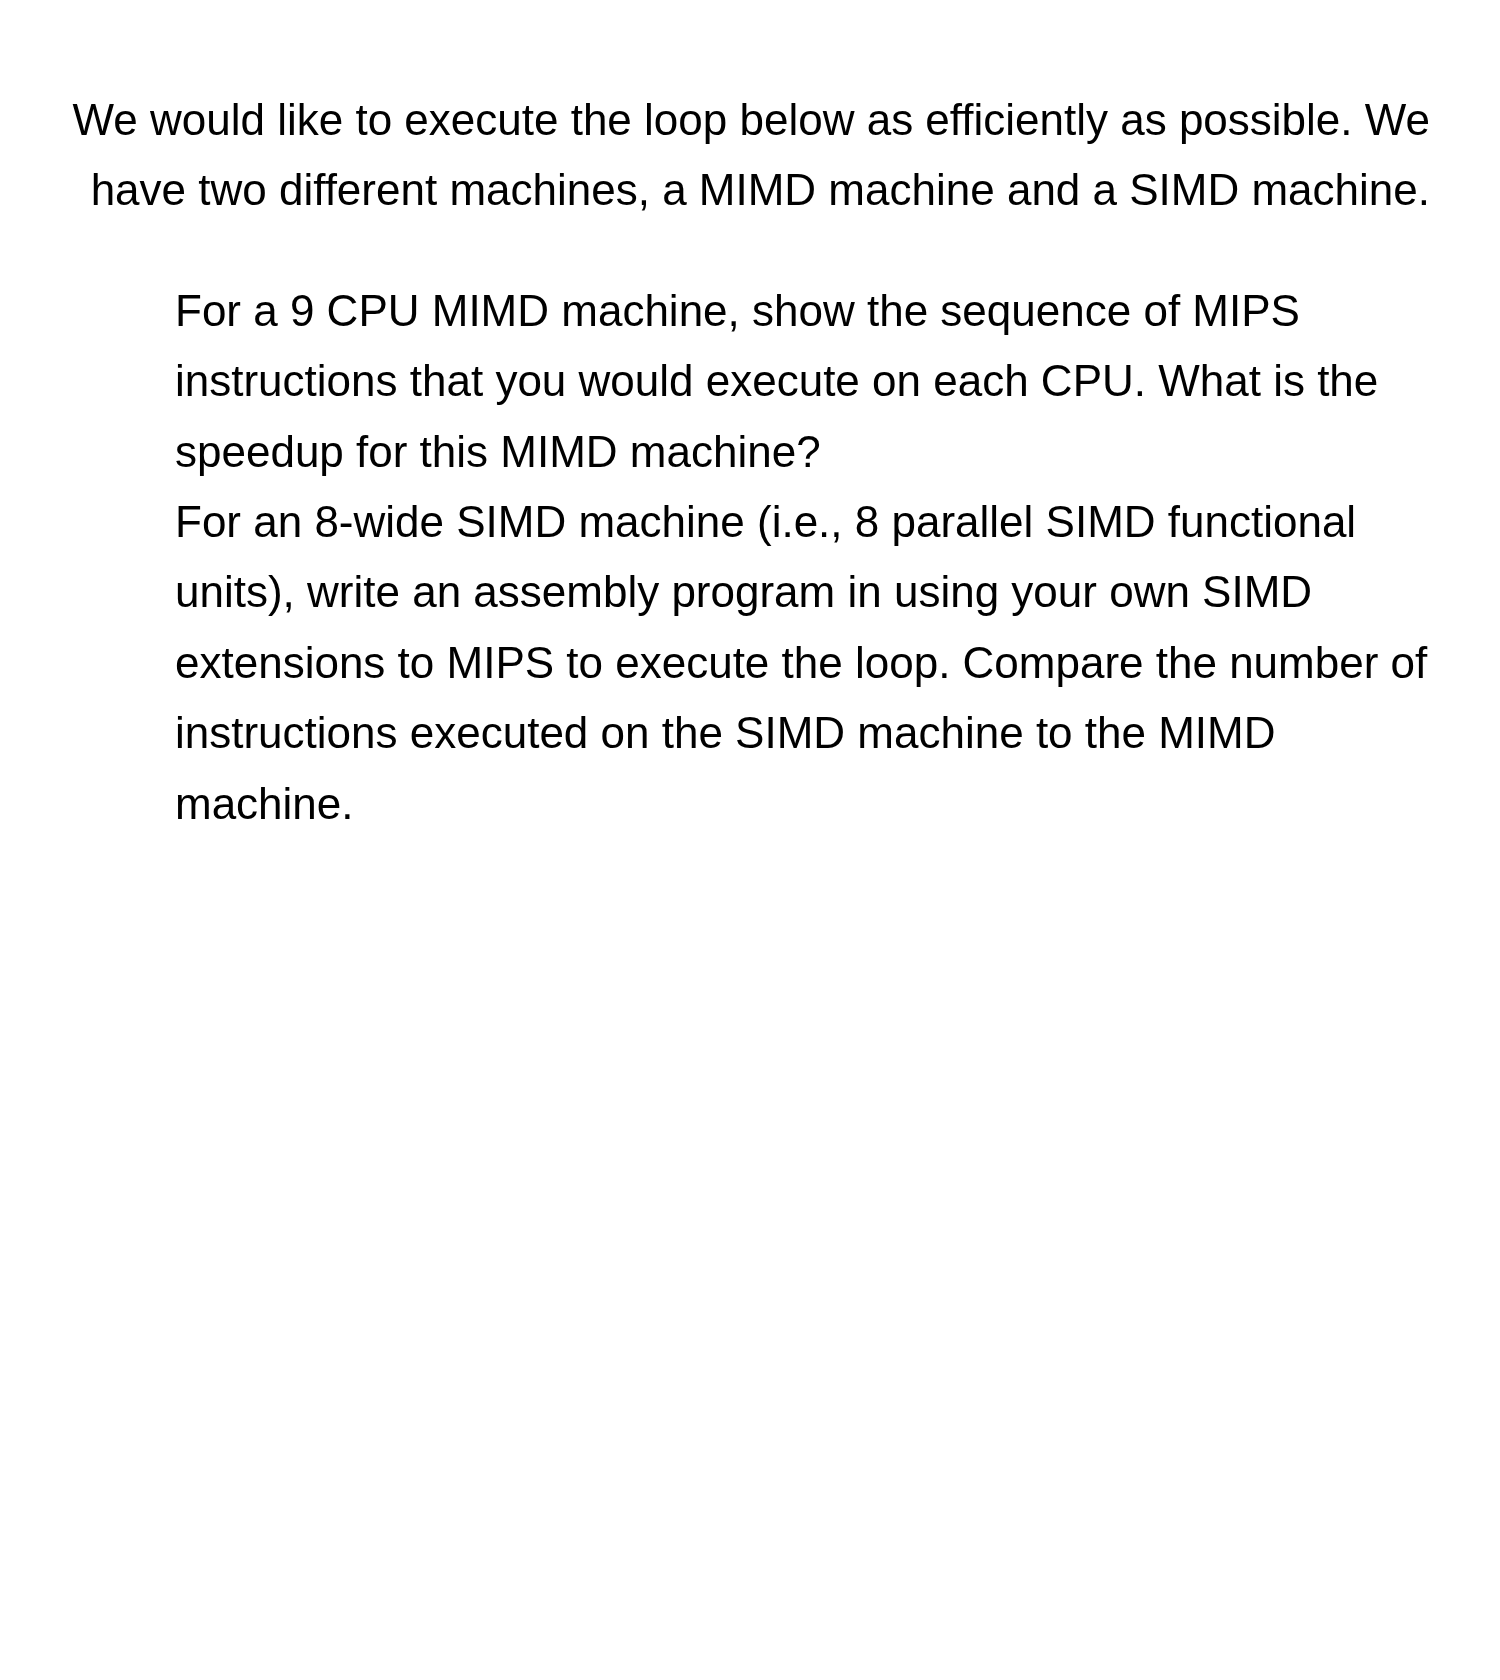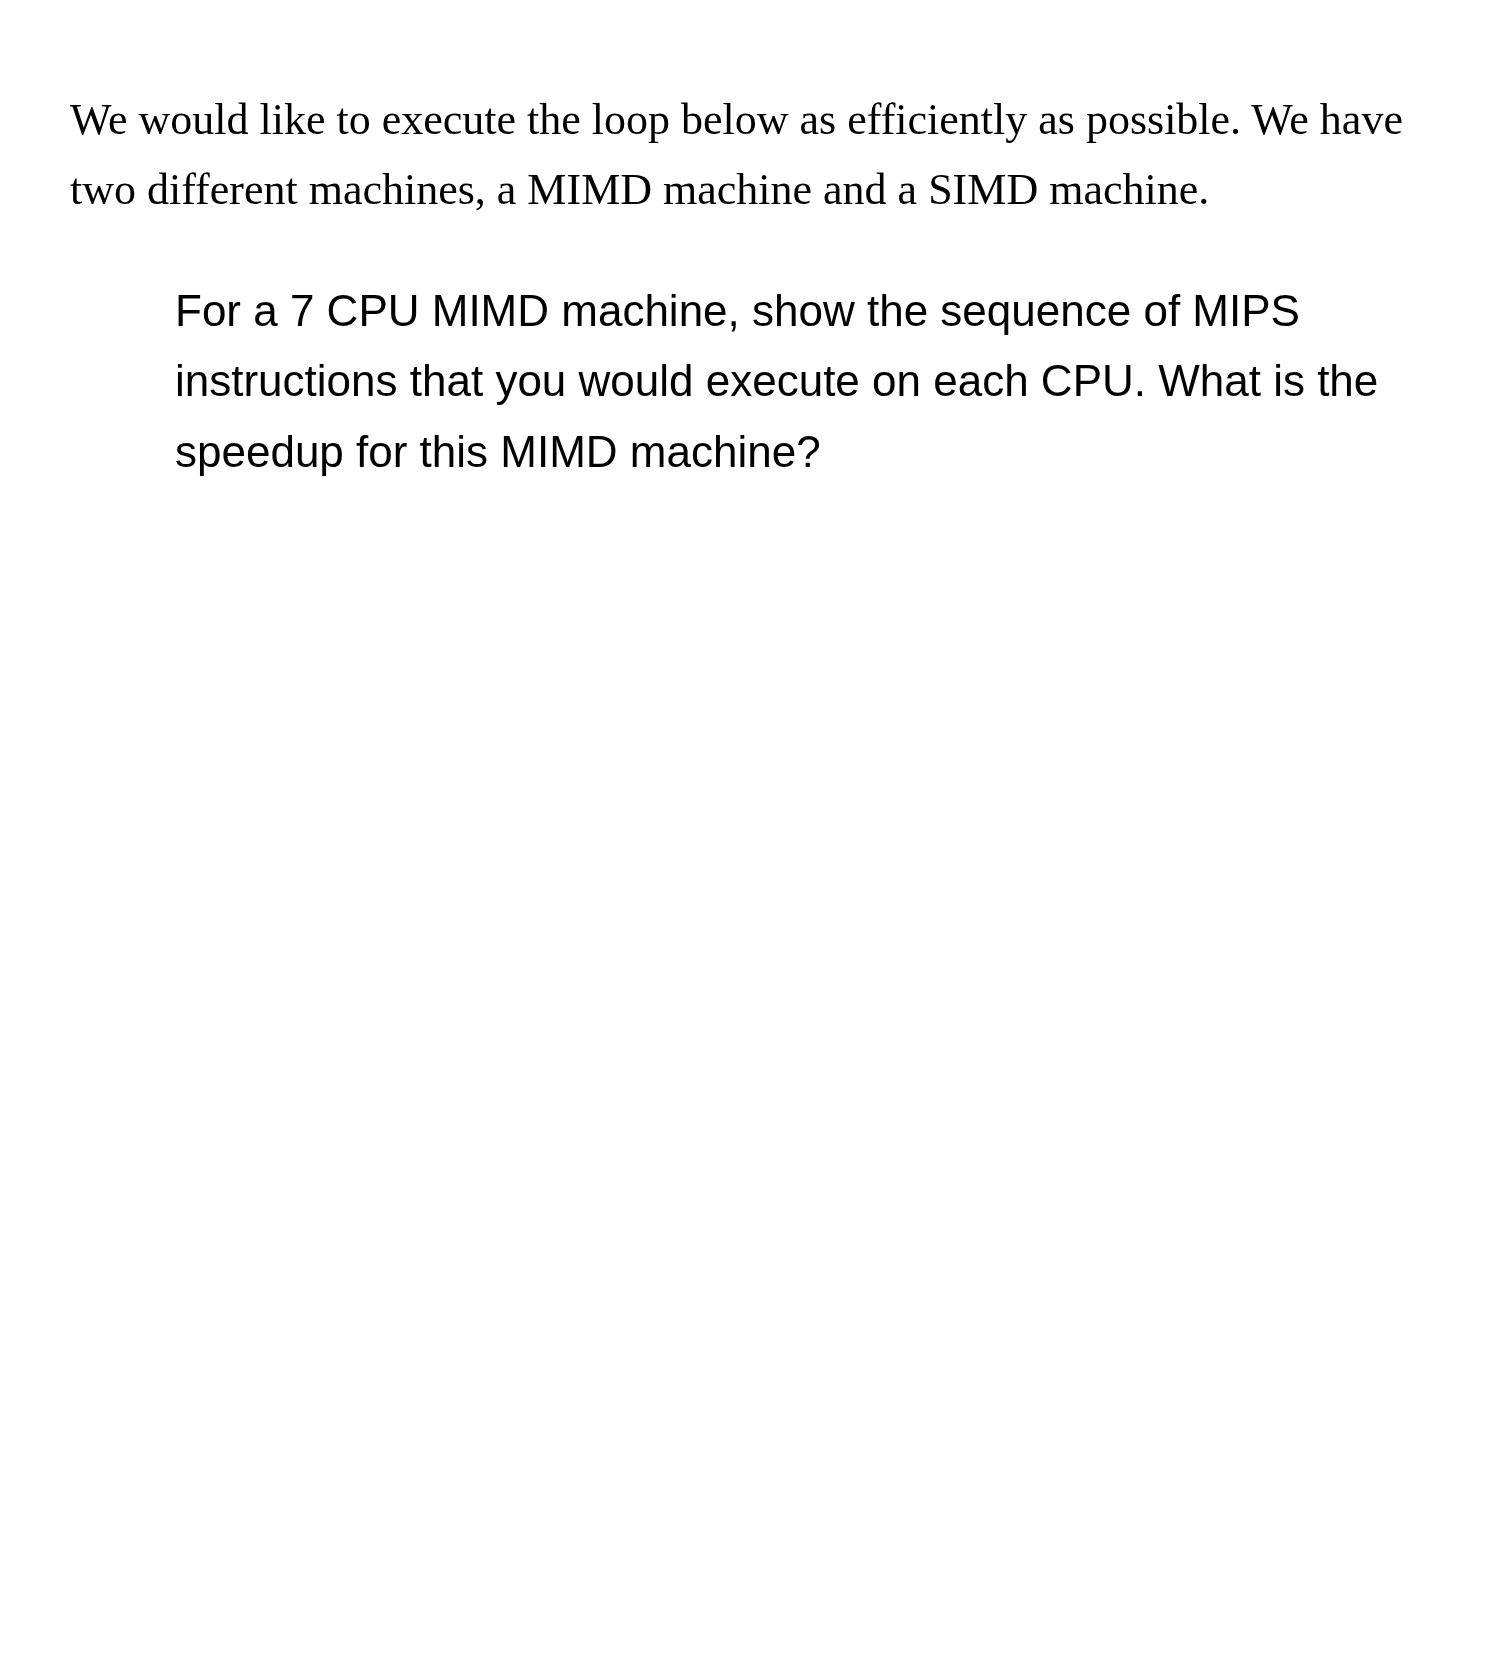--- a/index.html
+++ b/index.html
@@ -16,22 +16,23 @@
       padding: 85px 70px 70px 70px;
       color: #000000;
     }
     
     .content {
       font-size: 44px;
       line-height: 1.6;
     }
     
     .intro-text {
-      font-family: Liberation Serif, serif;
+      font-family: Liberation Sans, sans-serif;
       margin-bottom: 0;
+      text-align: right;
     }
     
     .code-block {
       font-family: "Courier New", Courier, monospace;
       white-space: pre;
       font-size: 44px;
       line-height: 1.6;
       letter-spacing: 1px;
       overflow: hidden;
     }
@@ -47,15 +48,16 @@
     }
   </style>
 </head>
 <body>
 
 <div class="content">
   <div class="intro-text">We would like to execute the loop below as efficiently as possible. We have two different machines, a MIMD machine and a SIMD machine.</div>
 
 
   <div class="questions">
-    <div class="question">For a 7 CPU MIMD machine, show the sequence of MIPS instructions that you would execute on each CPU. What is the speedup for this MIMD machine?</div>
+    <div class="question">For a 9 CPU MIMD machine, show the sequence of MIPS instructions that you would execute on each CPU. What is the speedup for this MIMD machine?</div>
+    <div class="question">For an 8-wide SIMD machine (i.e., 8 parallel SIMD functional units), write an assembly program in using your own SIMD extensions to MIPS to execute the loop. Compare the number of instructions executed on the SIMD machine to the MIMD machine.</div>
   </div>
 </div>
 
 </body></html>

